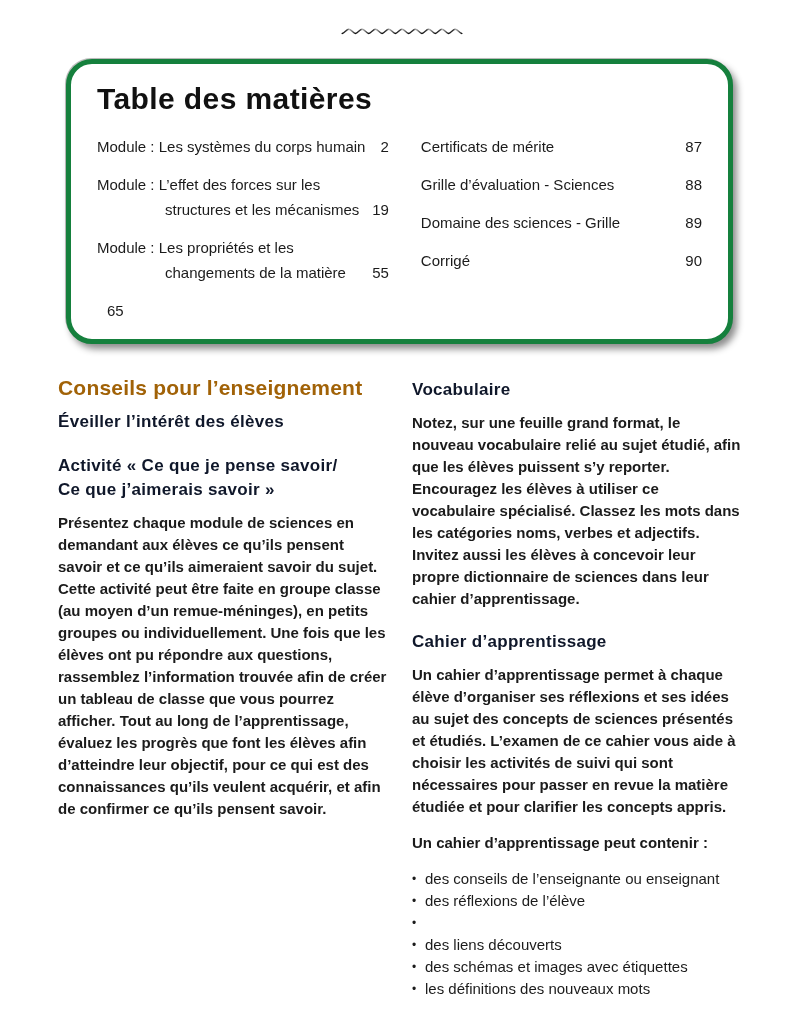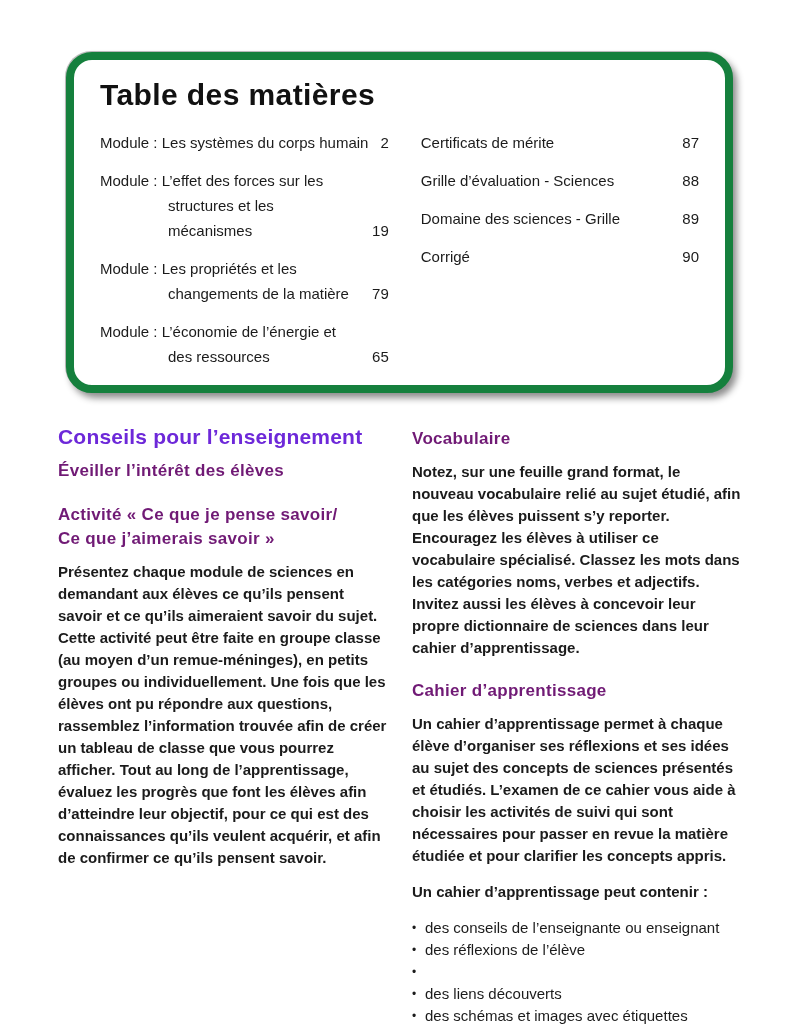--- a/index.html
+++ b/index.html
@@ -6,39 +6,39 @@
   .page {
     width:791px; height:1024px; box-sizing:border-box;
     position:relative; display:flex; flex-direction:column;
     padding:24px 46px 24px 58px;
     font-family:"Liberation Sans", sans-serif;
     color:#1b1b1b; background:#ffffff; overflow:hidden;
   }
   .ribbon { width:688px; height:40px; display:block; margin-top:4px; }
   .toc-box {
     margin-top:24px; margin-left:8px; width:667px; box-sizing:border-box;
-    border:8px solid #15803d; border-radius:26px; background:#ffffff;
+    border:5px solid #15803d; border-radius:26px; background:#ffffff;
     box-shadow:4px 5px 7px rgba(0,0,0,0.45), -1px -1px 0 rgba(0,0,0,0.25);
     padding:14px 26px 16px 26px;
   }
   .toc-title { font-size:30px; font-weight:bold; letter-spacing:0.4px; margin:4px 0 18px 0; color:#111; }
   .toc-columns { display:flex; gap:32px; }
   .toc-col { display:flex; flex-direction:column; gap:13px; font-size:15px; }
   .toc-col-left  { width:302px; }
   .toc-col-right { width:291px; }
   .toc-entry { display:flex; justify-content:space-between; align-items:flex-end; line-height:25px; }
   .toc-text { white-space:pre-line; padding-left:68px; text-indent:-68px; }
   .toc-page { margin-left:10px; }
 
   .columns { display:flex; margin-top:32px; gap:22px; }
   .col-left  { width:332px; }
   .col-right { width:333px; }
 
-  .main-heading { font-size:21px; font-weight:bold; margin:0 0 4px 0; letter-spacing:0.2px; color:#6d28d9; }
-  .sub-heading { font-size:17px; font-weight:bold; margin:20px 0 10px 0; white-space:pre-line; letter-spacing:0.3px; line-height:24px; color:#701a75; }
+  .main-heading { font-size:21px; font-weight:bold; margin:0 0 4px 0; letter-spacing:0.2px; color:#a16207; }
+  .sub-heading { font-size:17px; font-weight:bold; margin:20px 0 10px 0; white-space:pre-line; letter-spacing:0.3px; line-height:24px; color:#0f172a; }
   #left-sections .section:first-child .sub-heading { margin-top:10px; }
   #right-sections .section:first-child .sub-heading { margin-top:2px; }
   .body-text { font-size:15px; line-height:22px; margin:0 0 14px 0;font-weight:bold; }
   .bullet-list { margin-top:0; }
   .bullet { display:flex; line-height:22px; font-size:15px; }
   .dot { width:13px; flex:0 0 13px; font-size:12px; }
 </style>
 </head>
 <body>
 
@@ -75,25 +75,23 @@
             <span class="toc-page">2</span>
           </div>
           <div class="toc-entry">
             <span class="toc-text">Module : L’effet des forces sur les
 structures et les mécanismes</span>
             <span class="toc-page">19</span>
           </div>
           <div class="toc-entry">
             <span class="toc-text">Module : Les propriétés et les
 changements de la matière</span>
-            <span class="toc-page">79</span>
+            <span class="toc-page">55</span>
           </div>
           <div class="toc-entry">
-            <span class="toc-text">Module : L’économie de l’énergie et
-des ressources</span>
             <span class="toc-page">65</span>
           </div>
         </div>
       <div class="toc-col toc-col-right" id="toc-right">
           <div class="toc-entry">
             <span class="toc-text">Certificats de mérite</span>
             <span class="toc-page">87</span>
           </div>
           <div class="toc-entry">
             <span class="toc-text">Grille d’évaluation - Sciences</span>

